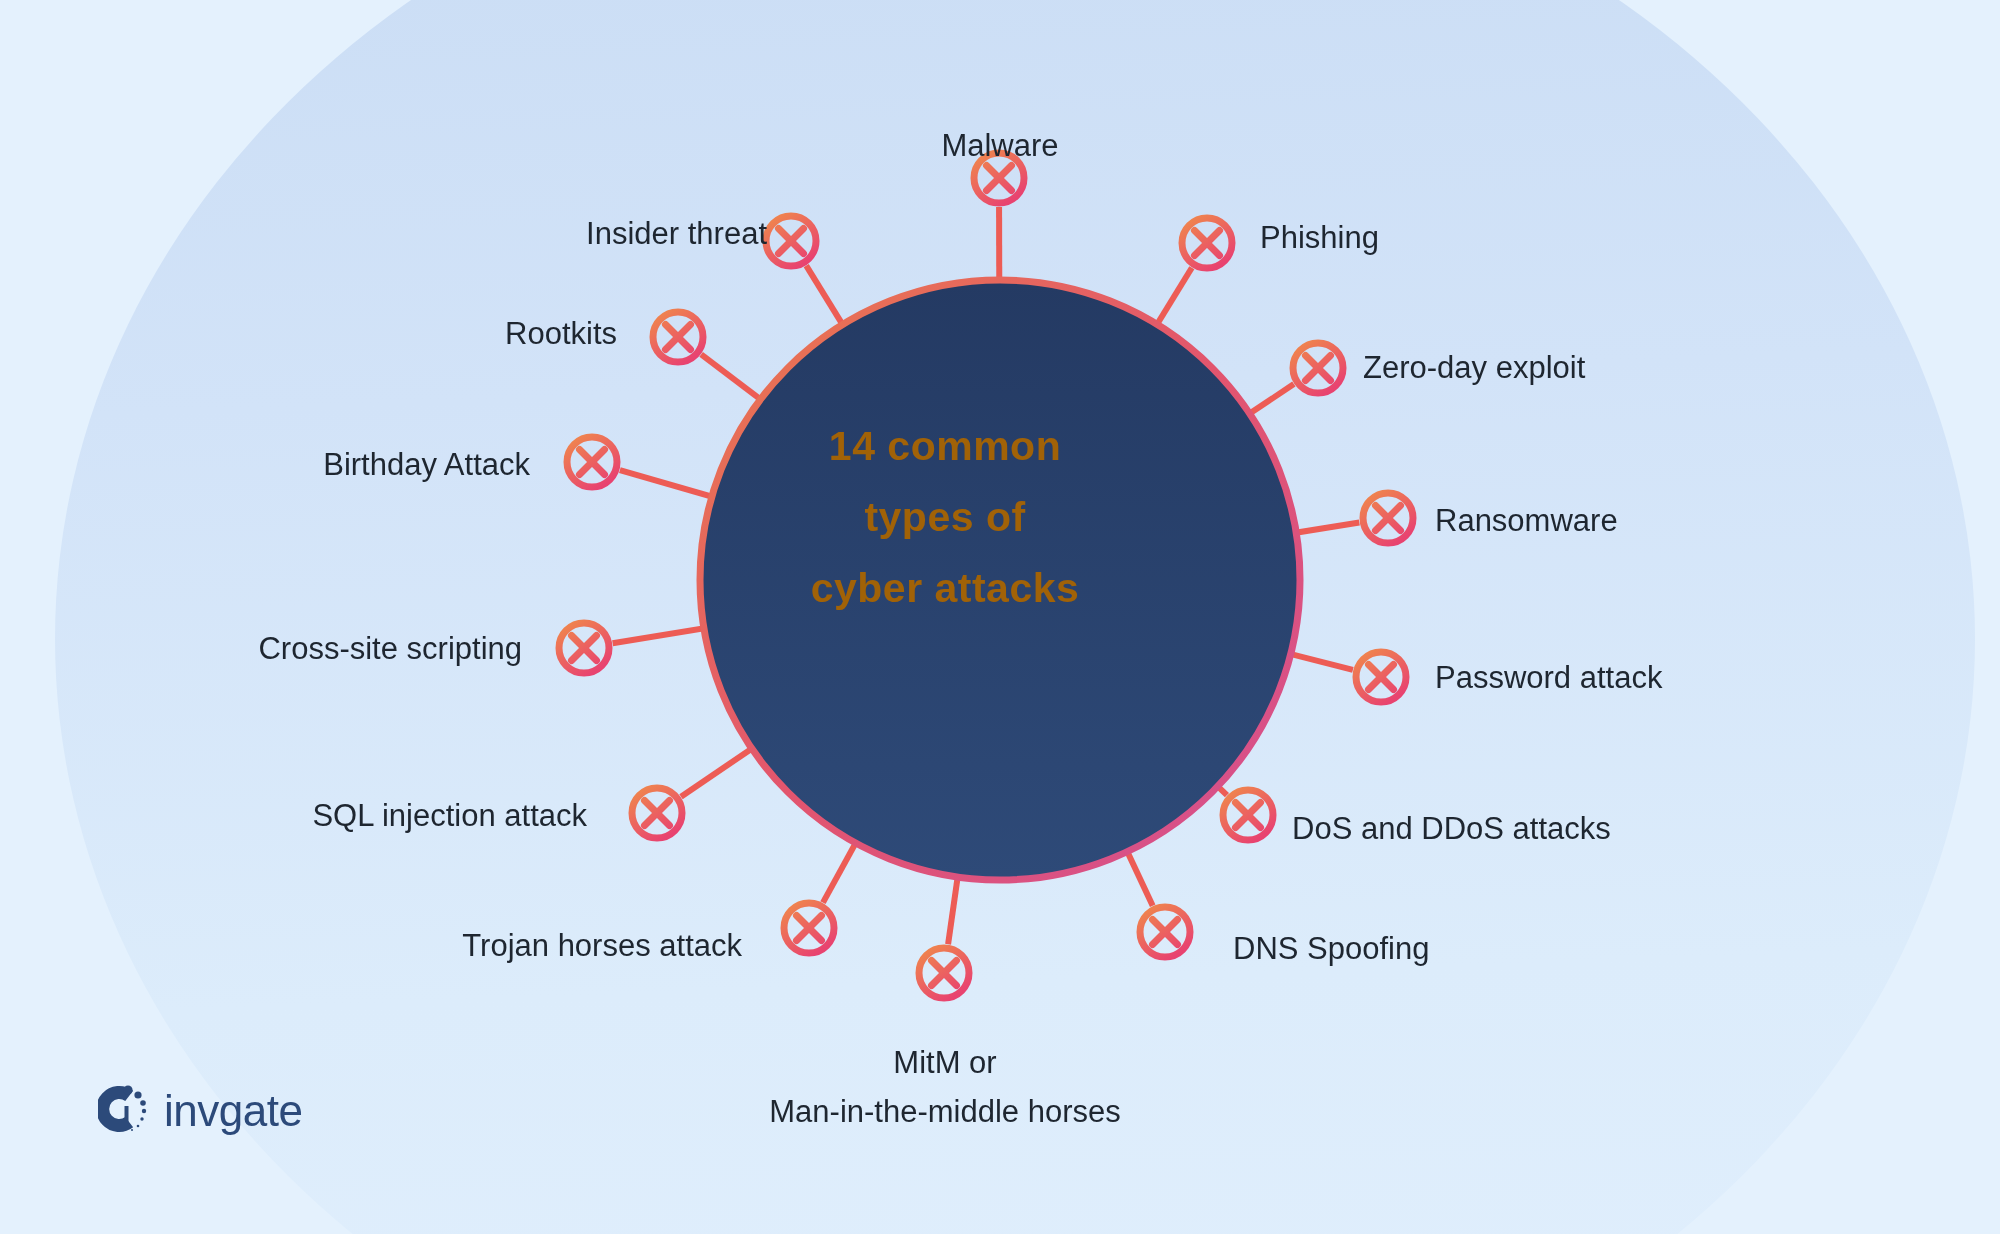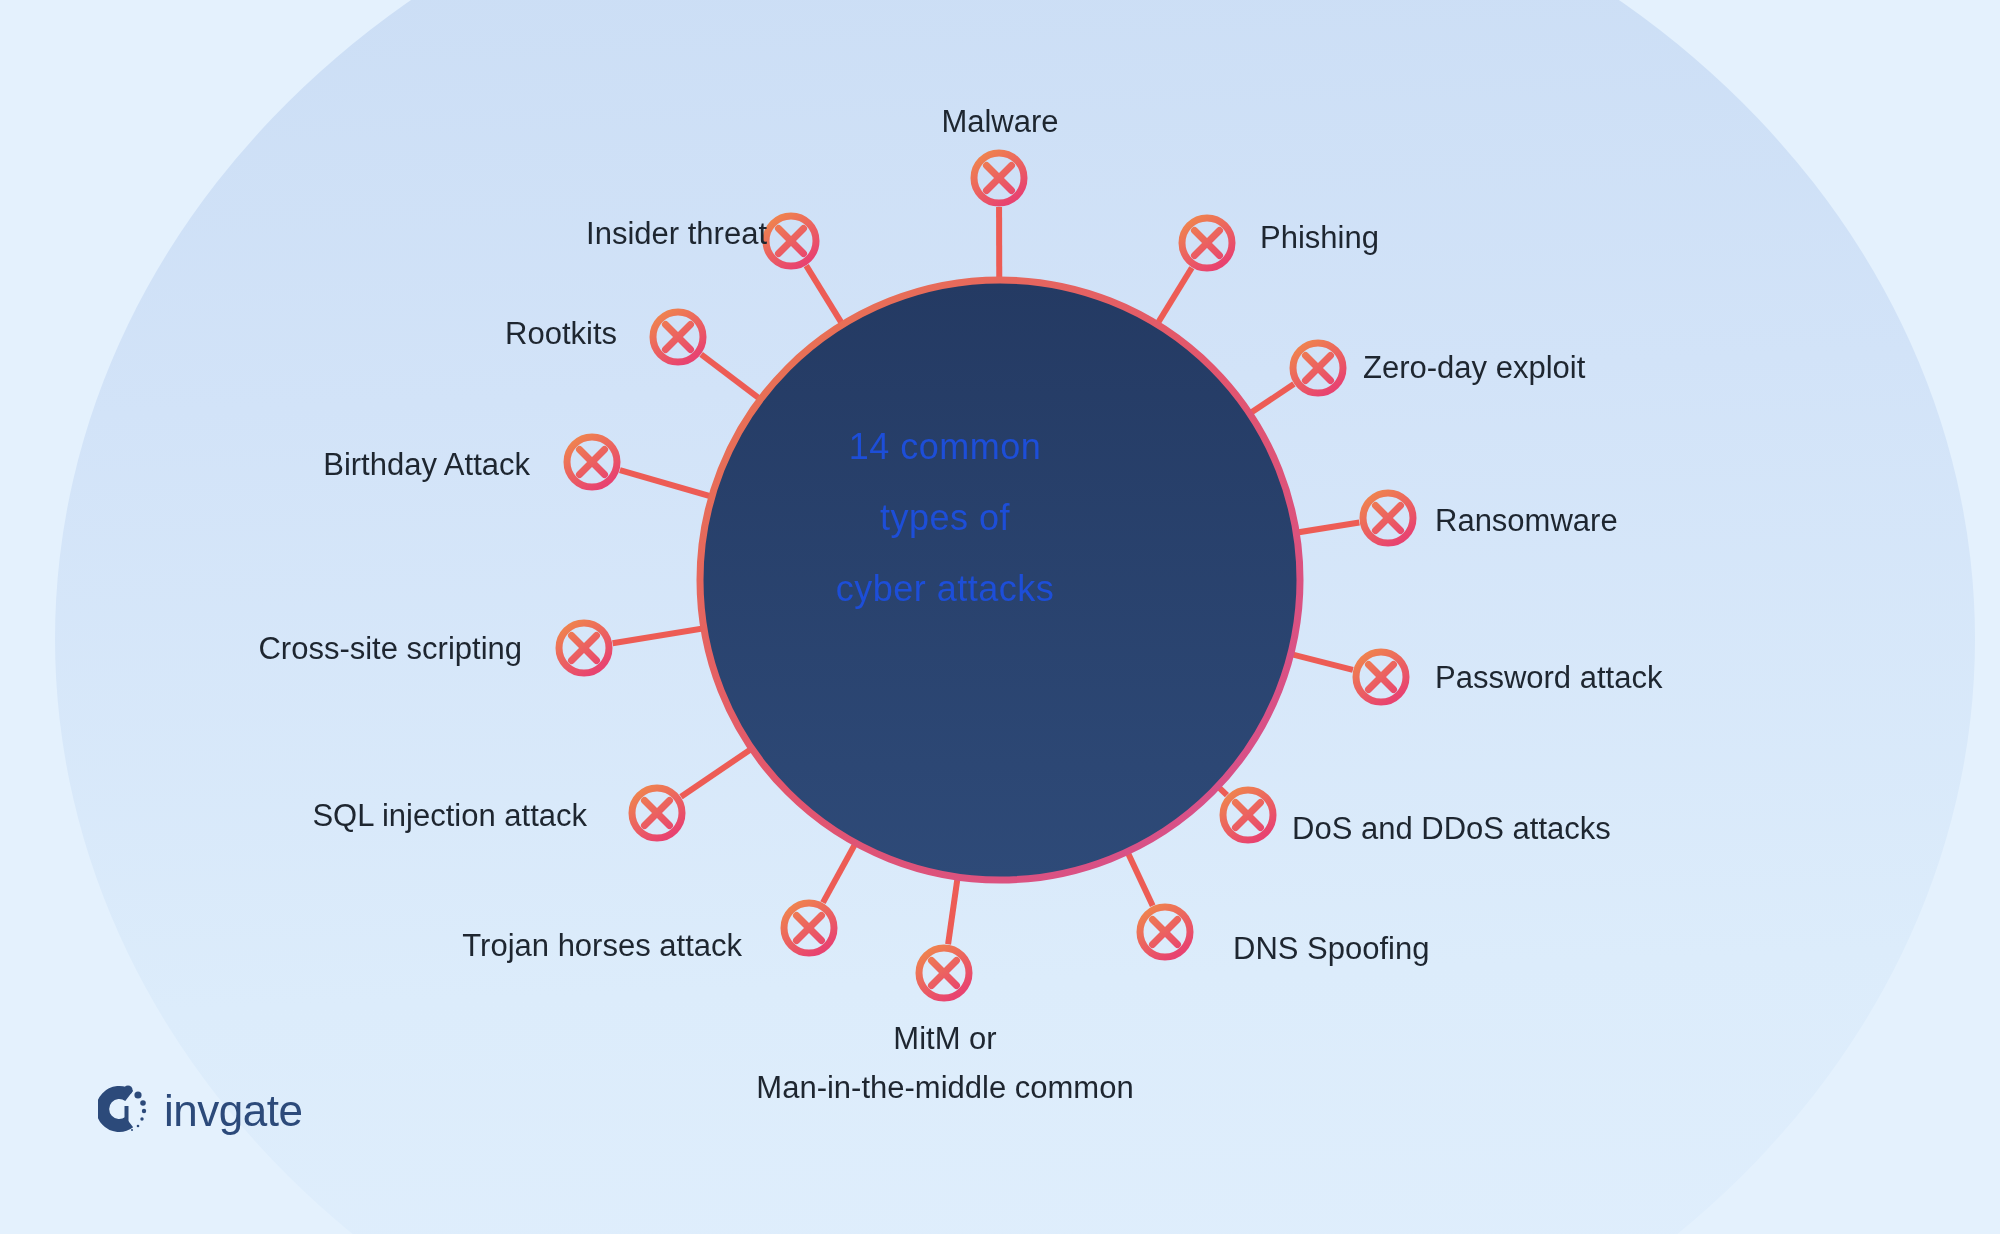--- a/index.html
+++ b/index.html
@@ -2,25 +2,25 @@
 <html><head>
 <meta charset="utf-8">
 <style>
   html,body{margin:0;padding:0;}
   body{font-family:"Liberation Sans","DejaVu Sans",sans-serif;}
   .canvas{position:relative;width:2000px;height:1234px;overflow:hidden;background:#e4f1fd;}
   .bg-ellipse{position:absolute;left:55px;top:-183px;width:1920px;height:1644px;border-radius:50%;
     background:linear-gradient(178deg,#c9dcf4 0%,#d2e3f8 35%,#dcecfb 70%,#e1effd 100%);z-index:0;}
   #net{position:absolute;left:0;top:0;z-index:1;}
   .center-title{position:absolute;left:945px;top:517px;transform:translate(-50%,-50%);
-    text-align:center;color:#1d4ed8;font-size:36px;line-height:71px;font-weight:400;z-index:2;letter-spacing:0.5px;}
+    text-align:center;color:#a16207;font-size:41px;line-height:71px;font-weight:700;z-index:2;letter-spacing:0.5px;}
   .node-label{position:absolute;font-size:31px;line-height:49px;color:#1e2630;font-weight:500;
     white-space:nowrap;z-index:2;}
   .node-label.v-center{transform:translateY(-50%);}
-  .node-label.h-center{transform:translate(-50%,-50%);text-align:center;}
+  .node-label.h-center{transform:translate(-50%,-50%);text-align:center;margin-top:24px;}
   .logo{position:absolute;left:98px;top:1082px;display:flex;align-items:flex-end;gap:14px;z-index:3;}
   .logo-text{font-size:44px;font-weight:500;color:#2c4a7a;letter-spacing:-0.5px;}
 </style>
 </head>
 <body>
 
 <div class="canvas">
   <div class="bg-ellipse"></div>
 
   <svg id="net" width="2000" height="1234" viewBox="0 0 2000 1234">
@@ -208,21 +208,21 @@
         <div>Password attack</div>
       </div>
       <div class="node-label v-center" style="top: 828px; left: 1292px;">
         <div>DoS and DDoS attacks</div>
       </div>
       <div class="node-label v-center" style="top: 948px; left: 1233px;">
         <div>DNS Spoofing</div>
       </div>
       <div class="node-label h-center" style="top: 1063px; left: 945px;">
         <div>MitM or</div>
-        <div>Man-in-the-middle common</div>
+        <div>Man-in-the-middle horses</div>
       </div>
       <div class="node-label v-center" style="top: 945px; right: 1258px;">
         <div>Trojan horses attack</div>
       </div>
       <div class="node-label v-center" style="top: 815px; right: 1413px; margin-left: 36px;">
         <div>SQL injection attack</div>
       </div>
       <div class="node-label v-center" style="top: 648px; right: 1478px;">
         <div>Cross-site scripting</div>
       </div>

